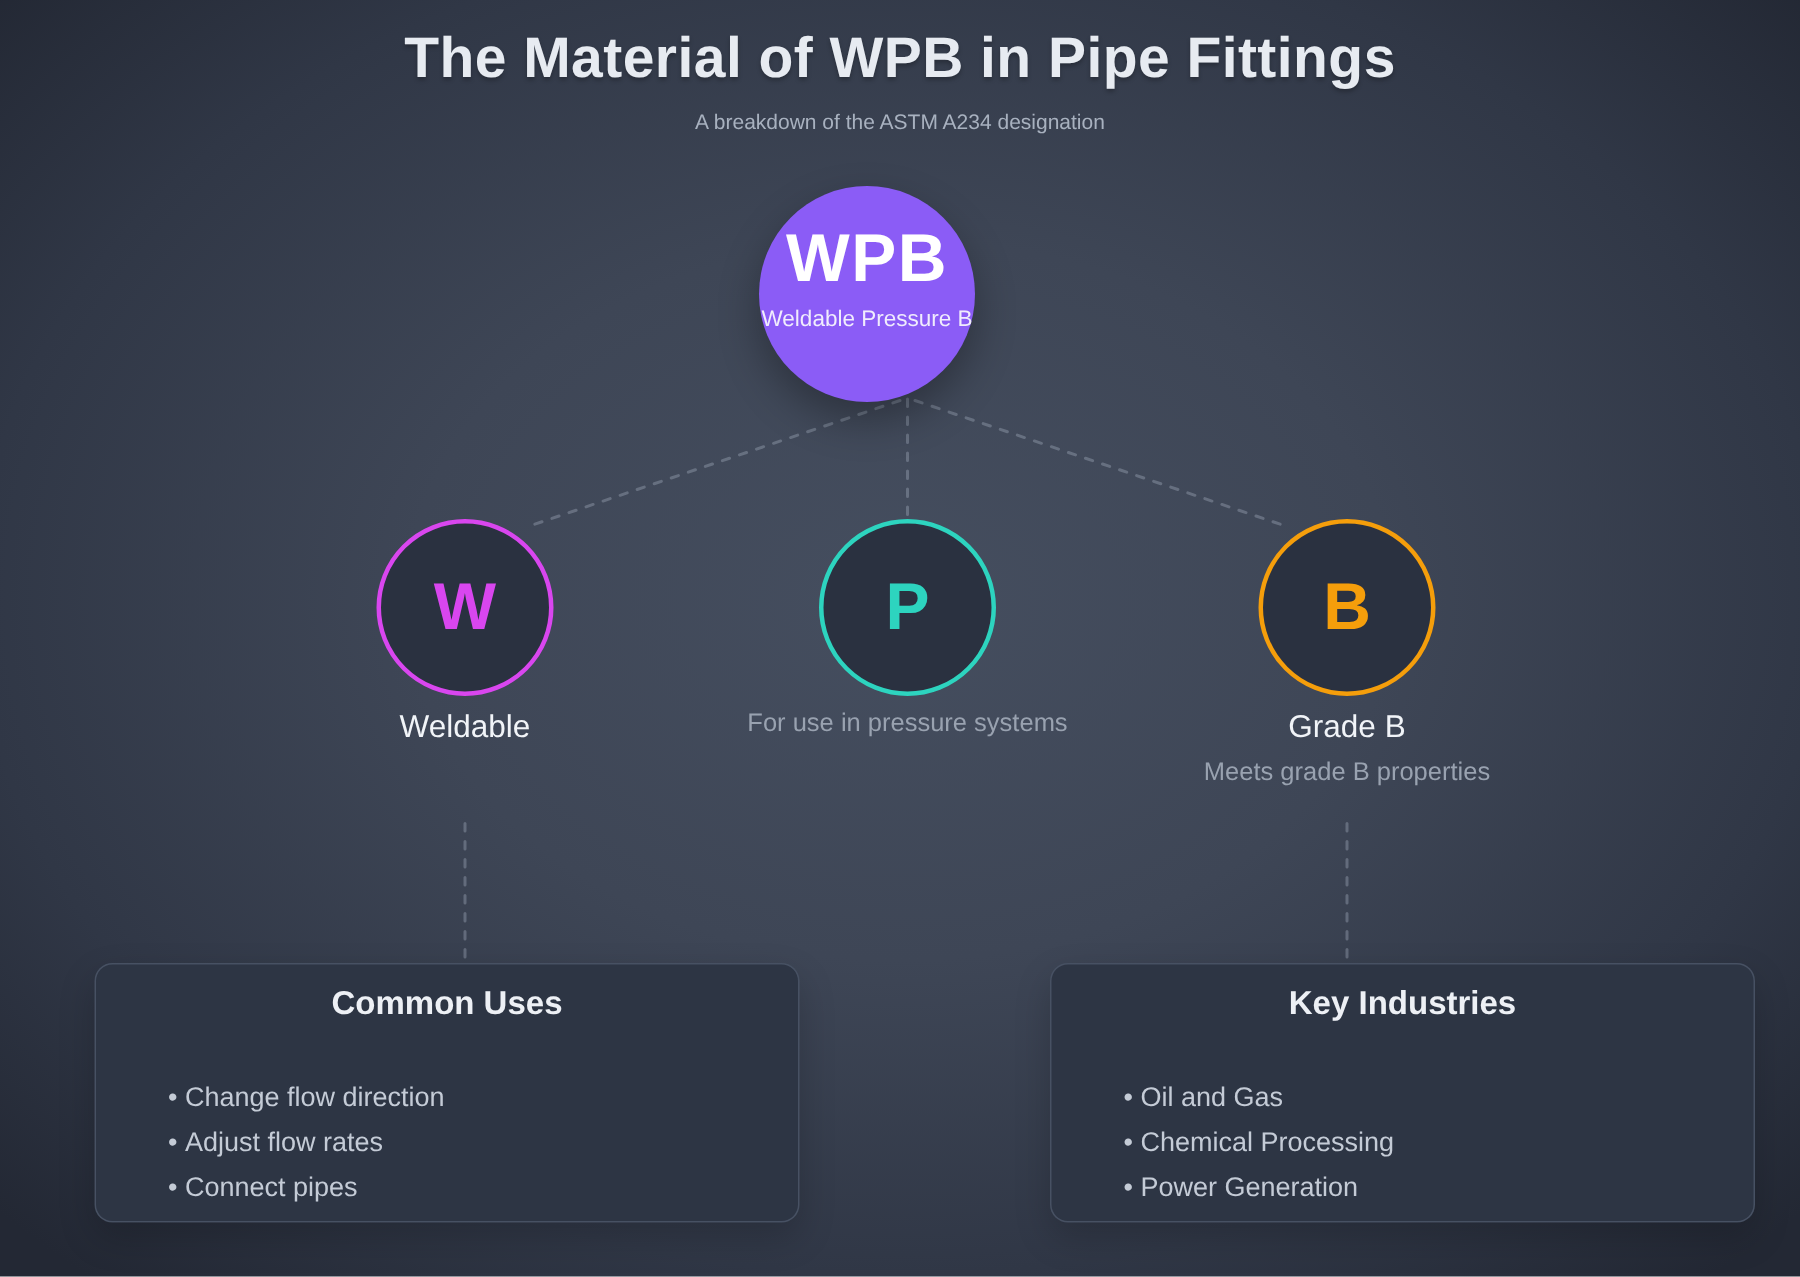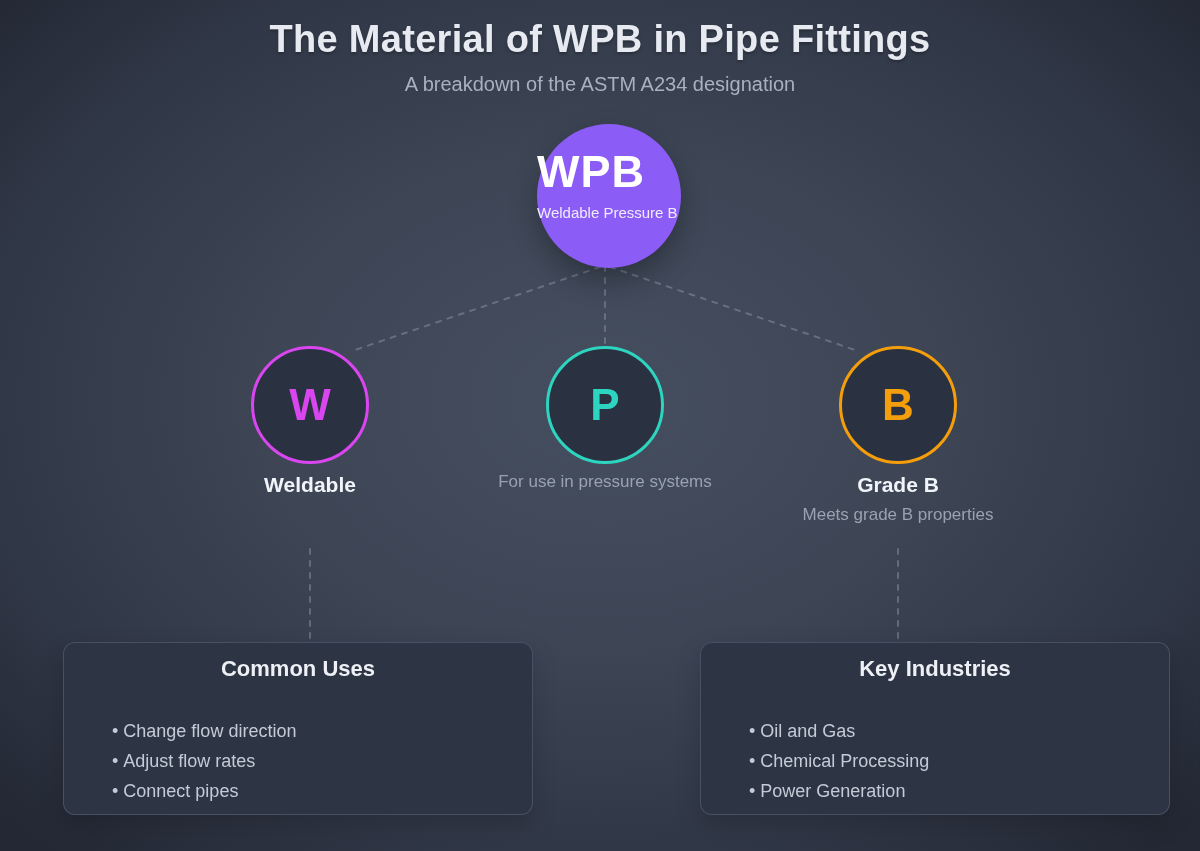--- a/index.html
+++ b/index.html
@@ -21,21 +21,21 @@
   .title {
     font-size: 38px;
     font-weight: 700;
     line-height: 46px;
     color: #e7ebf1;
     text-shadow: 0 2px 3px rgba(0,0,0,0.25);
     letter-spacing: 0.3px;
   }
   .subtitle {
     margin-top: 11px;
-    font-size: 20px;
+    font-size: 14px;
     color: #a8b1bf;
   }
 
   
   .connectors {
     position: absolute;
     inset: 0;
     width: 1200px;
     height: 851px;
     pointer-events: none;
@@ -44,27 +44,27 @@
     stroke: #9aa4b5;
     stroke-opacity: 0.42;
     stroke-width: 2;
     stroke-dasharray: 5 7;
     stroke-linecap: round;
   }
 
   
   .root-node {
     position: absolute;
-    left: 537px;
+    left: 506px;
     top: 124px;
     width: 144px;
     height: 144px;
     border-radius: 50%;
     background: var(--accent, #8b5cf6);
-    text-align: left;
+    text-align: center;
     box-shadow: 0 12px 28px rgba(0,0,0,0.30);
   }
   .root-acronym {
     margin-top: 23px;
     font-size: 45px;
     line-height: 50px;
     font-weight: 700;
     color: #ffffff;
     letter-spacing: 1px;
   }
@@ -98,21 +98,21 @@
     justify-content: center;
   }
   .node-letter {
     font-size: 44px;
     font-weight: 700;
     color: var(--accent, #ffffff);
   }
   .node-name {
     margin-top: 9px;
     font-size: 21px;
-    font-weight: 700;
+    font-weight: 400;
     color: #f1f4f8;
   }
   .node-desc {
     margin-top: 8px;
     font-size: 17px;
     color: #99a2b0;
   }
 
   
   .card {

